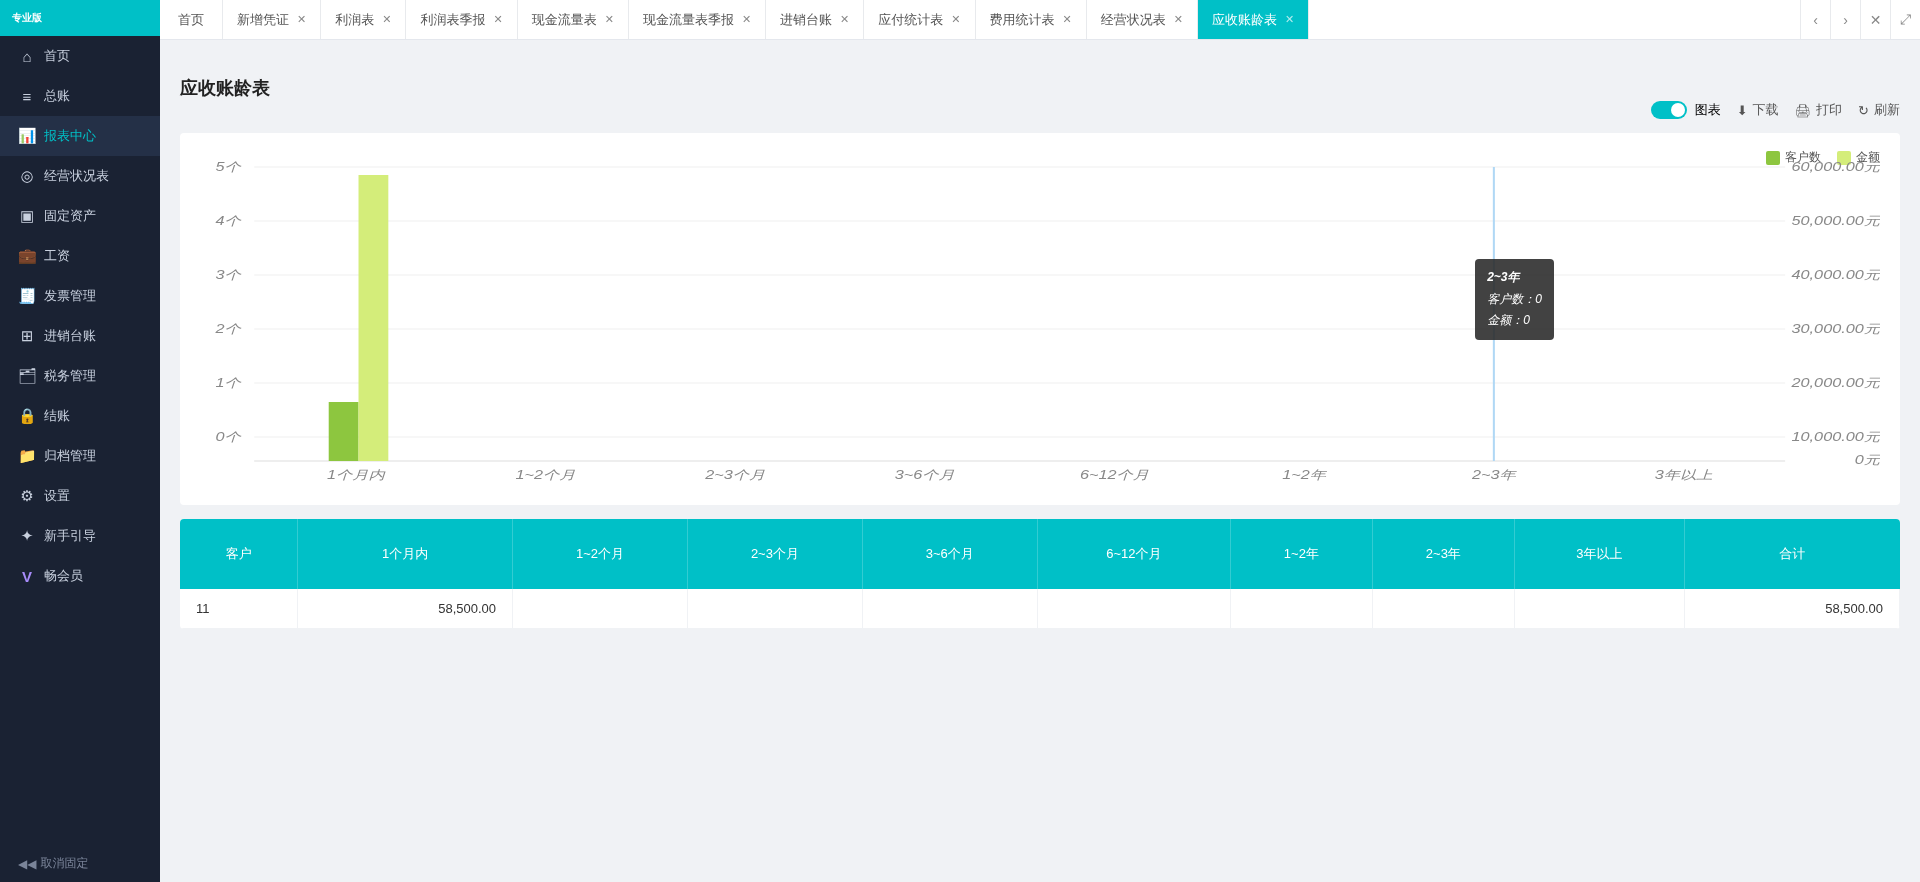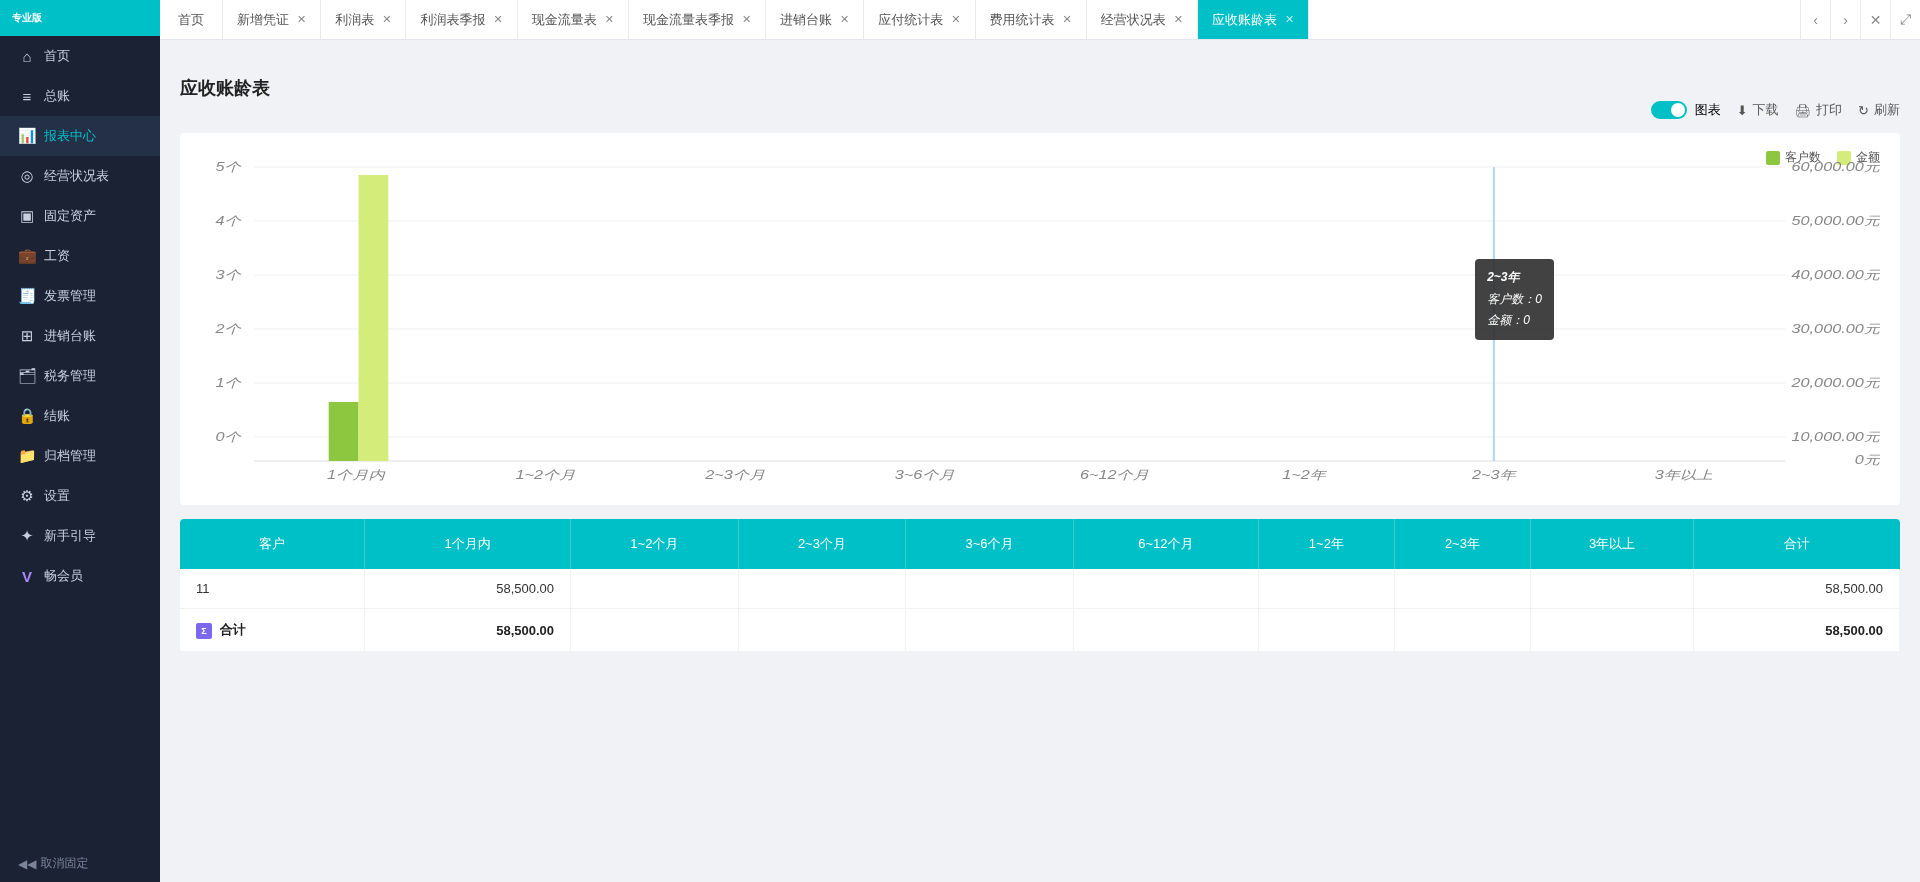--- a/index.html
+++ b/index.html
@@ -213,21 +213,21 @@
     }
     .data-table {
       width: 100%;
       border-collapse: collapse;
     }
     .data-table thead tr {
       background: #00c0c7;
       color: white;
     }
     .data-table thead th {
-      padding: 16px 10px;
+      padding: 26px 10px;
       text-align: center;
       font-weight: 500;
       font-size: 13px;
       border-right: 1px solid rgba(255,255,255,0.2);
     }
     .data-table thead th:last-child { border-right: none; }
     .data-table tbody tr {
       border-bottom: 1px solid #f0f2f5;
     }
     .data-table tbody td {
@@ -507,33 +507,18 @@
             <td style="text-align:right; padding-right:16px;">58,500.00</td>
             <td></td>
             <td></td>
             <td></td>
             <td></td>
             <td></td>
             <td></td>
             <td></td>
             <td style="text-align:right; padding-right:16px;">58,500.00</td>
           </tr>
-          <tr class="total-row">
-            <td>
-              <span class="total-icon">Σ</span>
-              <span>合计</span>
-            </td>
-            <td style="text-align:right; padding-right:16px;">58,500.00</td>
-            <td></td>
-            <td></td>
-            <td></td>
-            <td></td>
-            <td></td>
-            <td></td>
-            <td></td>
-            <td style="text-align:right; padding-right:16px;">58,500.00</td>
-          </tr>
         </tbody>
       </table>
     </div>
 
   </div>
 </div>
 
 </body></html>

